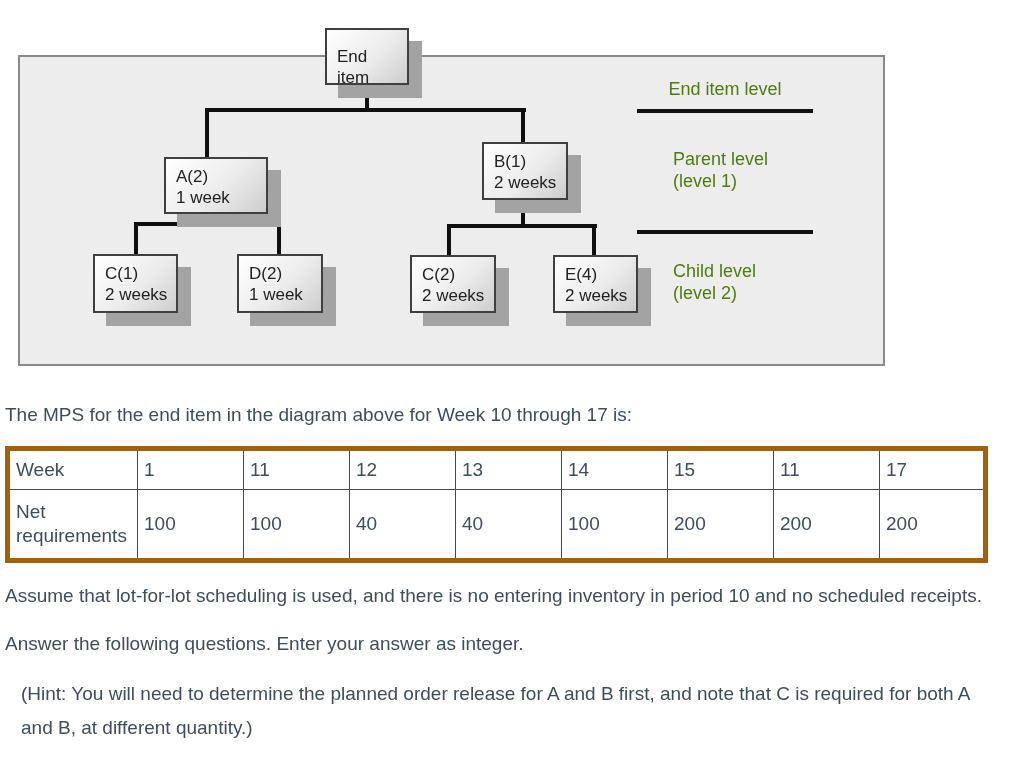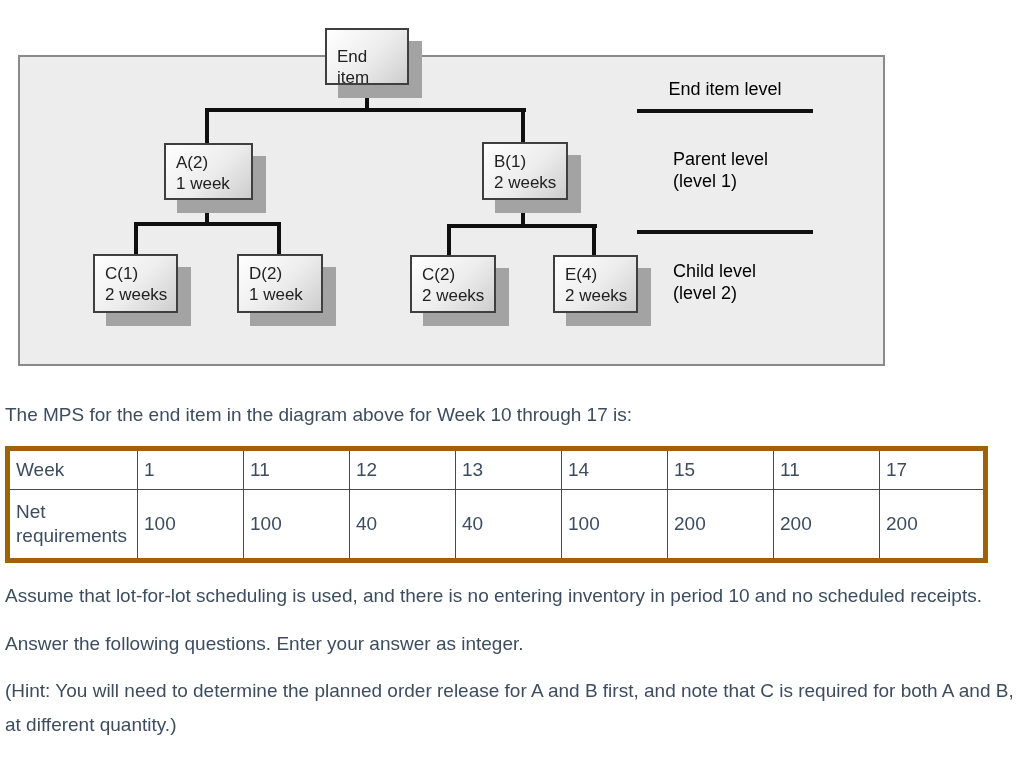--- a/index.html
+++ b/index.html
@@ -24,29 +24,29 @@
     background: linear-gradient(135deg, #ffffff 0%, #ececec 55%, #cdcdcd 100%);
     border: 2px solid #3f3f3f;
     box-shadow: 13px 13px 0 0 #a3a3a3;
     color: #222222; font-size: 17px; line-height: 21px;
     padding: 7px 4px 0 10px;
   }
   .node.single { padding-top: 16px; }
 
   .lvl-label {
     position: absolute; z-index: 2;
-    color: #000000; font-size: 18px; line-height: 22px;
+    color: #4d7c0f; font-size: 18px; line-height: 22px;
   }
 
   
   .content { padding: 0 5px; font-size: 19px; line-height: 34px; }
   .p-intro { margin: 6px 0 14px; }
   .p-assume { margin: 16px 0 14px; }
   .p-answer { margin: 0 0 13px; }
-  .p-hint { margin: 0; }
+  .p-hint { margin: 16px; }
 
   
   table.mps {
     border-collapse: collapse; width: 983px;
     border: 5px solid #a16207;
     font-size: 19px; color: #3d4d5f;
     table-layout: fixed;
   }
   table.mps td {
     border: 1px solid #4a4a4a;
@@ -74,21 +74,21 @@
   <div class="line" style="left:447px; top:224px; width:150px; height:4px;"></div>
   <div class="line" style="left:447px; top:226px; width:4px;   height:30px;"></div>
   <div class="line" style="left:592px; top:226px; width:4px;   height:30px;"></div>
 
   <div class="ann-line" style="left:637px; top:109px; width:176px; height:4px;"></div>
   <div class="ann-line" style="left:637px; top:230px; width:176px; height:4px;"></div>
 
   <div class="node single" style="left:325px; top:28px; width:84px; height:57px;">
     <div>End item</div>
   </div>
-  <div class="node" style="left:164px; top:143px; width:89px; height:57px;">
+  <div class="node" style="left:164px; top:157px; width:104px; height:57px;">
     <div>A(2)</div>
     <div>1 week</div>
   </div>
   <div class="node" style="left:482px; top:142px; width:86px; height:58px;">
     <div>B(1)</div>
     <div>2 weeks</div>
   </div>
   <div class="node" style="left:93px; top:254px; width:85px; height:59px;">
     <div>C(1)</div>
     <div>2 weeks</div>

